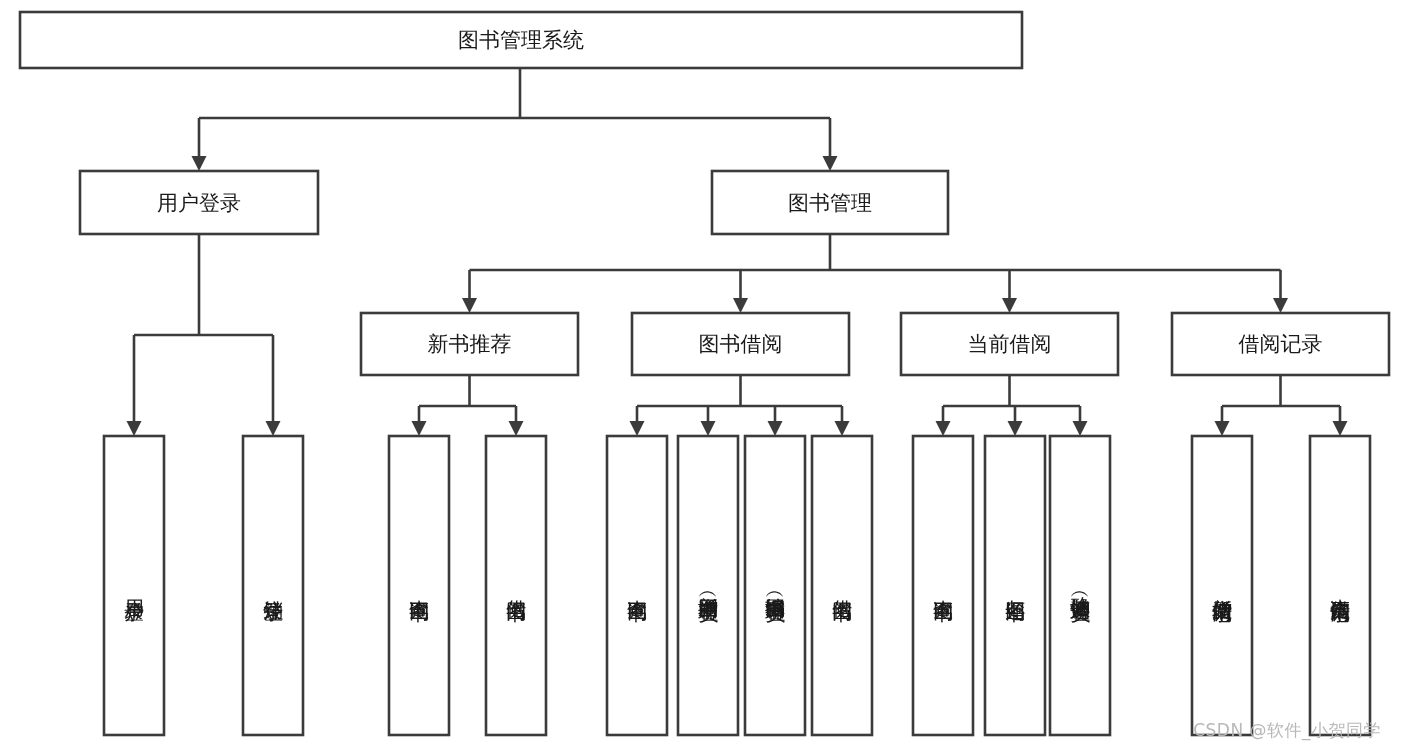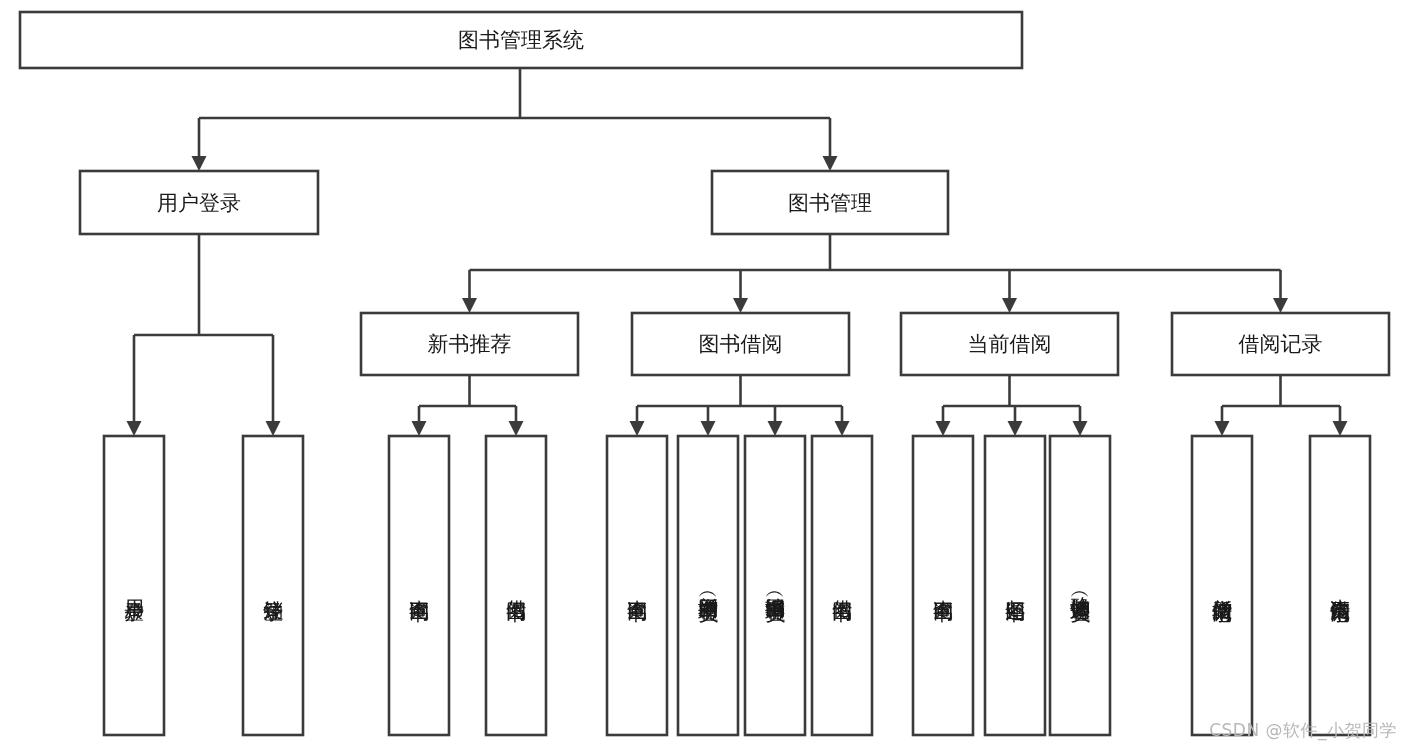--- a/index.html
+++ b/index.html
@@ -61,21 +61,21 @@
     letter-spacing: 1px;
     color: #1a1a1a;
     white-space: nowrap;
     display: flex;
     align-items: center;
     justify-content: center;
     pointer-events: none;
   }
   .watermark {
     position: absolute;
-    right: 8px;
+    right: 24px;
     bottom: 5px;
     font-family: "DejaVu Sans", "Liberation Sans", sans-serif;
     font-size: 17px;
     color: #b8b8b8;
     letter-spacing: 0.5px;
     white-space: nowrap;
   }
 </style>
 </head>
 <body>

